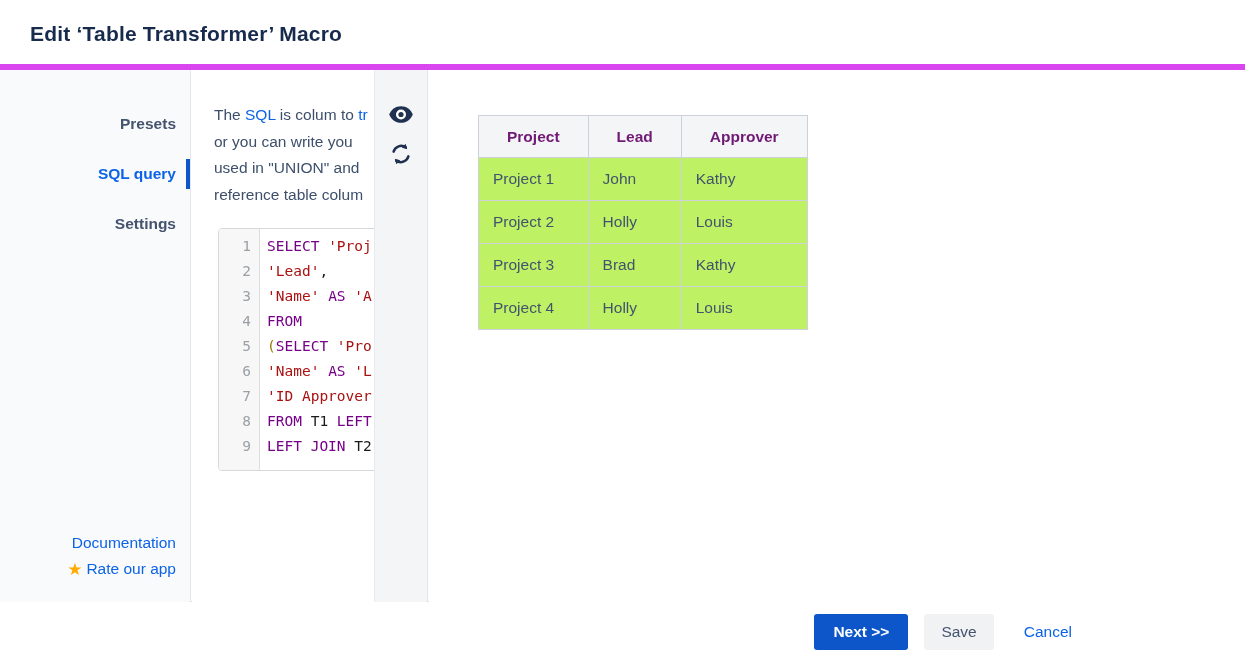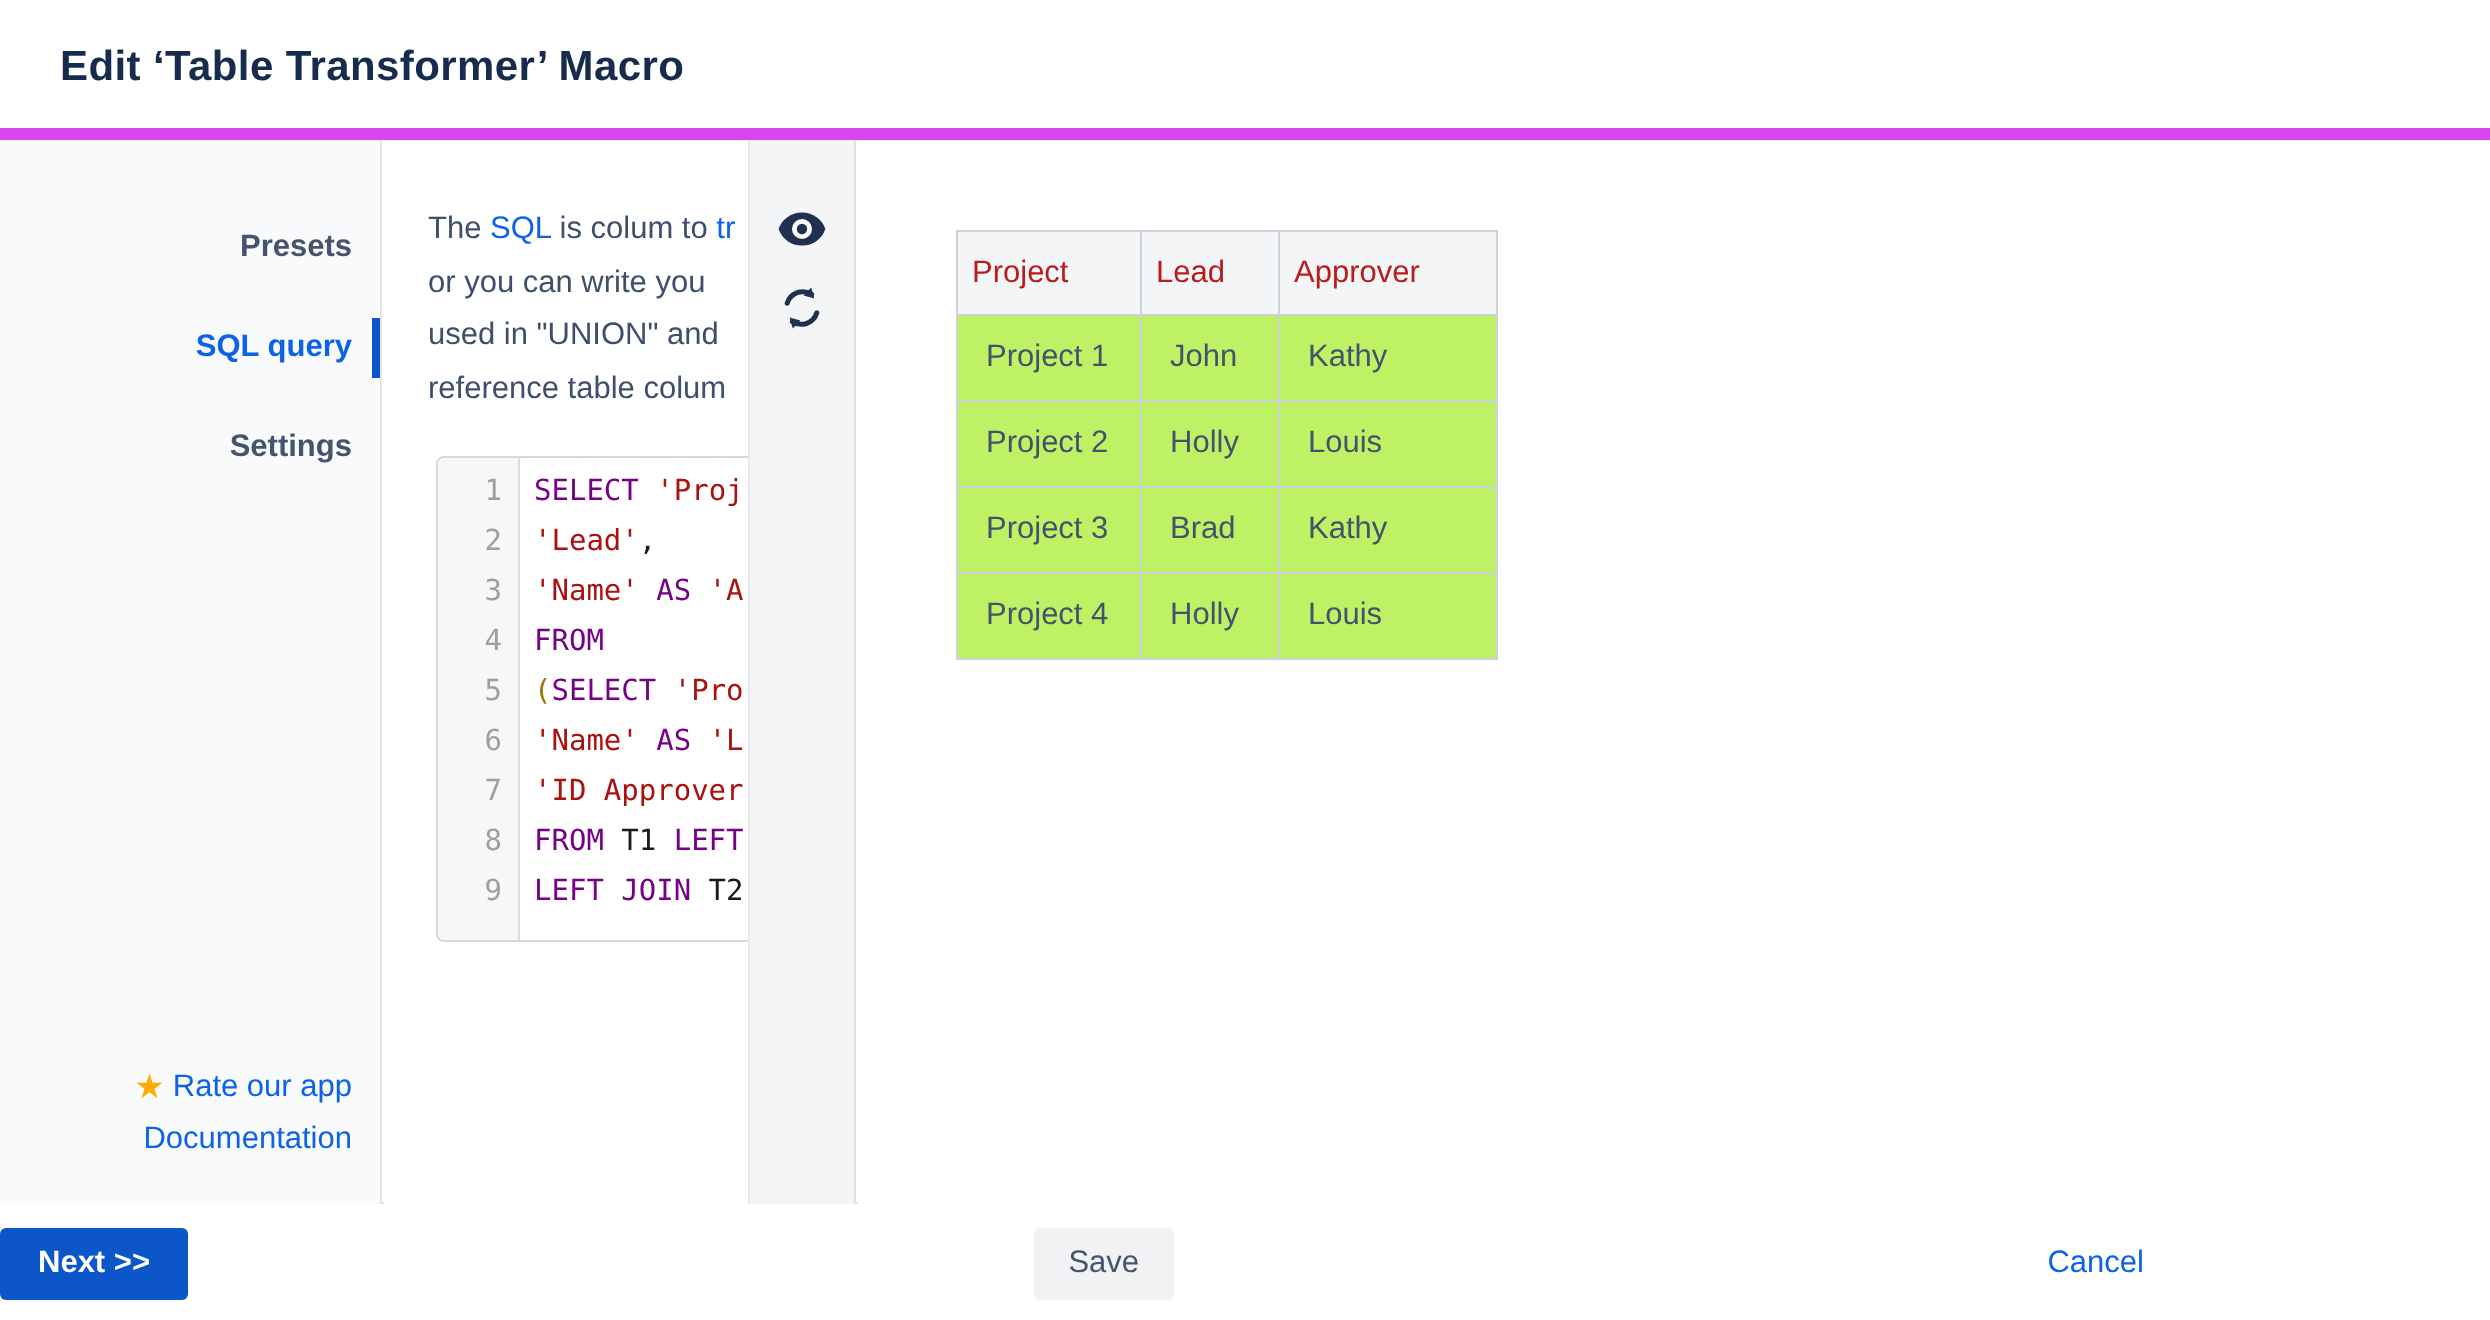--- a/index.html
+++ b/index.html
@@ -46,28 +46,28 @@
 
   
   .strip{position:absolute; left:374px; top:0; width:54px; height:532px; background:#f4f5f7;
          border-left:1px solid #e8eaed; border-right:1px solid #e1e3e6;
          display:flex; flex-direction:column; align-items:center; padding-top:32px; gap:16px;}
   .tool-btn{width:26px; height:24px; display:flex; align-items:center; justify-content:center; cursor:pointer;}
 
   
   .preview{position:absolute; left:429px; top:0; width:816px; height:532px; background:#fff;}
   .ptable{position:absolute; left:49px; top:45px; border-collapse:collapse; font-size:15.5px;}
-  .ptable th{background:#f4f5f7; color:#b91c1c; font-weight:400; text-align:left; height:42px;
-             padding:0 7px; border:1px solid #ccd1da;}
+  .ptable th{background:#f4f5f7; color:#701a75; font-weight:700; text-align:left; height:42px;
+             padding:0 28px; border:1px solid #ccd1da;}
   .ptable td{color:#42536E; height:43px; padding:0 14px; border:1px solid #ccd1da; background:#bef264;}
   .col-project{min-width:92px;} .col-lead{min-width:69px;} .col-approver{min-width:109px;}
 
   
   .footer{position:absolute; left:0; top:603px; width:1096px; height:57px; background:#fff;
-          display:flex; align-items:center; justify-content:space-between; padding-right:24px;}
+          display:flex; align-items:center; justify-content:flex-end; padding-right:24px;}
   .btn{height:36px; border:none; border-radius:3px; font-family:inherit; font-size:15.5px; cursor:pointer;}
   .btn-primary{background:var(--accent); color:#fff; font-weight:700; padding:0 19px; margin-right:16px;}
   .btn-subtle{background:#f1f2f4; color:#44546F; padding:0 17px; margin-right:30px;}
   .link-cancel{color:var(--link); font-size:15.5px; background:none; border:none; cursor:pointer; font-family:inherit;}
 </style>
 </head>
 <body>
 
 <div class="window">
 
@@ -77,22 +77,22 @@
 
   <div class="main">
 
     <div class="sidebar">
       <div class="nav">
           <div class="nav-item"><span>Presets</span></div>
           <div class="nav-item selected"><span>SQL query</span><span class="nav-indicator"></span></div>
           <div class="nav-item"><span>Settings</span></div>
         </div>
       <div class="side-links">
+        <a class="side-link">Documentation</a>
         <a class="side-link"><span class="star">★</span><span>Rate our app</span></a>
-        <a class="side-link">Documentation</a>
       </div>
     </div>
 
     <div class="panel">
       <div class="desc">
           <div class="desc-line"><span>The </span><span class="desc-link">SQL</span><span> is colum to </span><span class="desc-link">tr</span></div>
           <div class="desc-line"><span>or you can write you</span></div>
           <div class="desc-line"><span>used in "UNION" and</span></div>
           <div class="desc-line"><span>reference table colum</span></div>
         </div>

